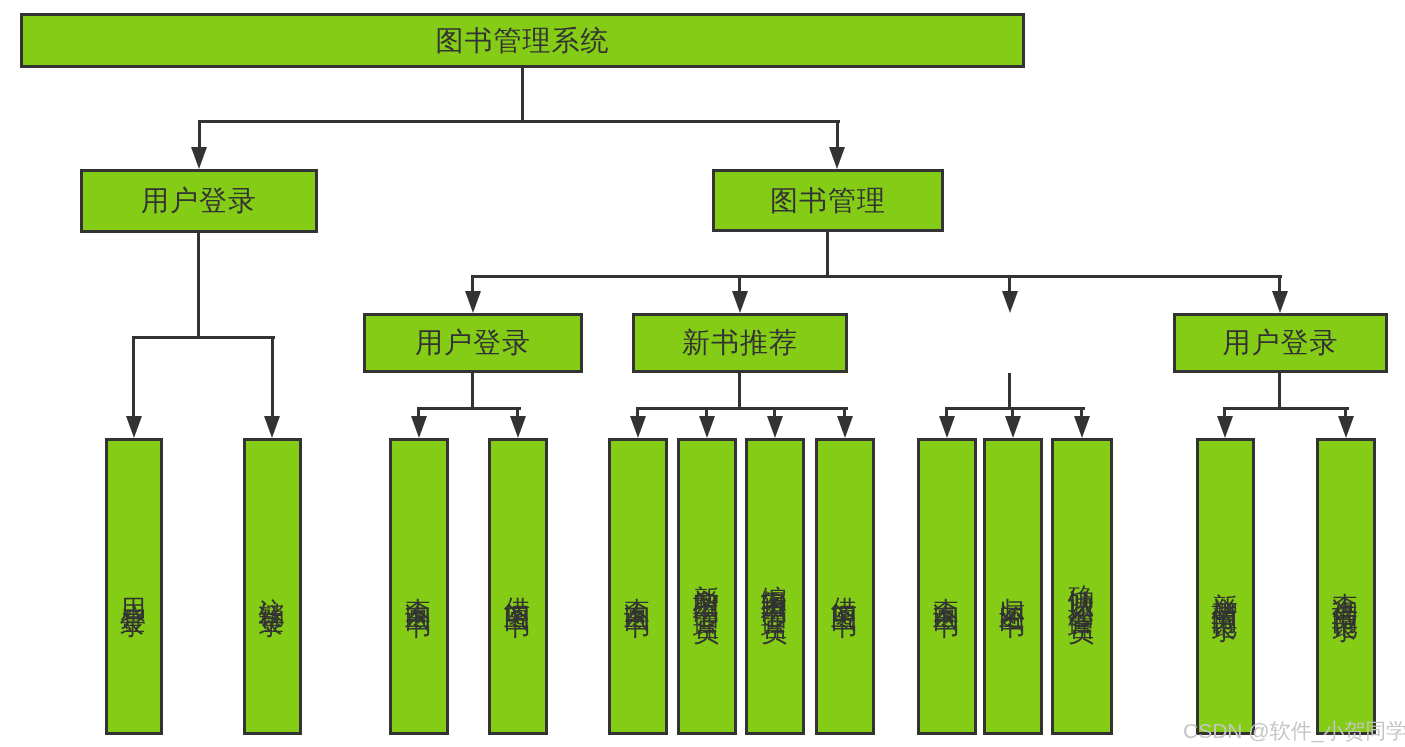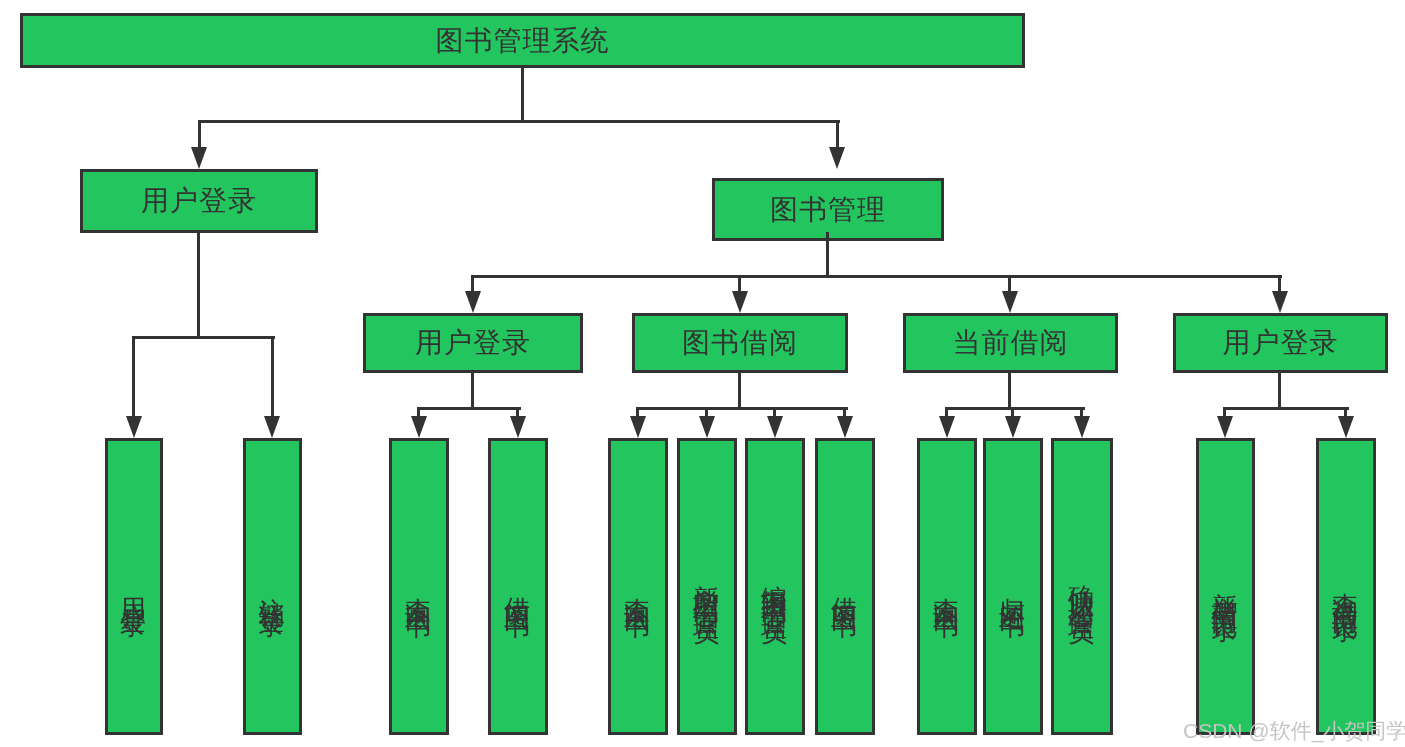--- a/index.html
+++ b/index.html
@@ -7,21 +7,21 @@
     position:relative;
     width:1405px;height:747px;
     background:#ffffff;
     font-family:"Liberation Sans","DejaVu Sans",sans-serif;
     overflow:hidden;
   }
   .node{
     position:absolute;
     box-sizing:border-box;
     border:3px solid #333333;
-    background:#22c55e;
+    background:#84cc16;
     display:flex;
     align-items:center;
     justify-content:center;
     color:#333333;
   }
   .h{font-size:28px;letter-spacing:1px;}
   .v{
     font-size:26px;
     writing-mode:vertical-rl;
     text-orientation:mixed;
@@ -44,25 +44,24 @@
   }
 </style>
 </head>
 <body>
 
 <div class="canvas">
 
   <div class="node h" style="left:20px;top:13px;width:1005px;height:55px;">图书管理系统</div>
 
   <div class="node h" style="left:80px;top:169px;width:238px;height:64px;">用户登录</div>
-  <div class="node h" style="left:712px;top:178px;width:232px;height:63px;">图书管理</div>
+  <div class="node h" style="left:712px;top:169px;width:232px;height:63px;">图书管理</div>
 
   <div class="node h" style="left:363px;top:313px;width:220px;height:60px;">用户登录</div>
-  <div class="node h" style="left:632px;top:313px;width:216px;height:60px;">图书借阅</div>
-  <div class="node h" style="left:903px;top:313px;width:215px;height:60px;">当前借阅</div>
+  <div class="node h" style="left:632px;top:313px;width:216px;height:60px;">新书推荐</div>
   <div class="node h" style="left:1173px;top:313px;width:215px;height:60px;">用户登录</div>
 
   <div class="node v" style="left:105px;top:438px;width:58px;height:297px;">用户登录</div>
   <div class="node v" style="left:243px;top:438px;width:59px;height:297px;">注销登录</div>
 
   <div class="node v" style="left:389px;top:438px;width:60px;height:297px;">查询图书</div>
   <div class="node v" style="left:488px;top:438px;width:60px;height:297px;">借阅图书</div>
 
   <div class="node v" style="left:608px;top:438px;width:60px;height:297px;">查询图书</div>
   <div class="node v" style="left:677px;top:438px;width:60px;height:297px;">新增图书（管理员）</div>

